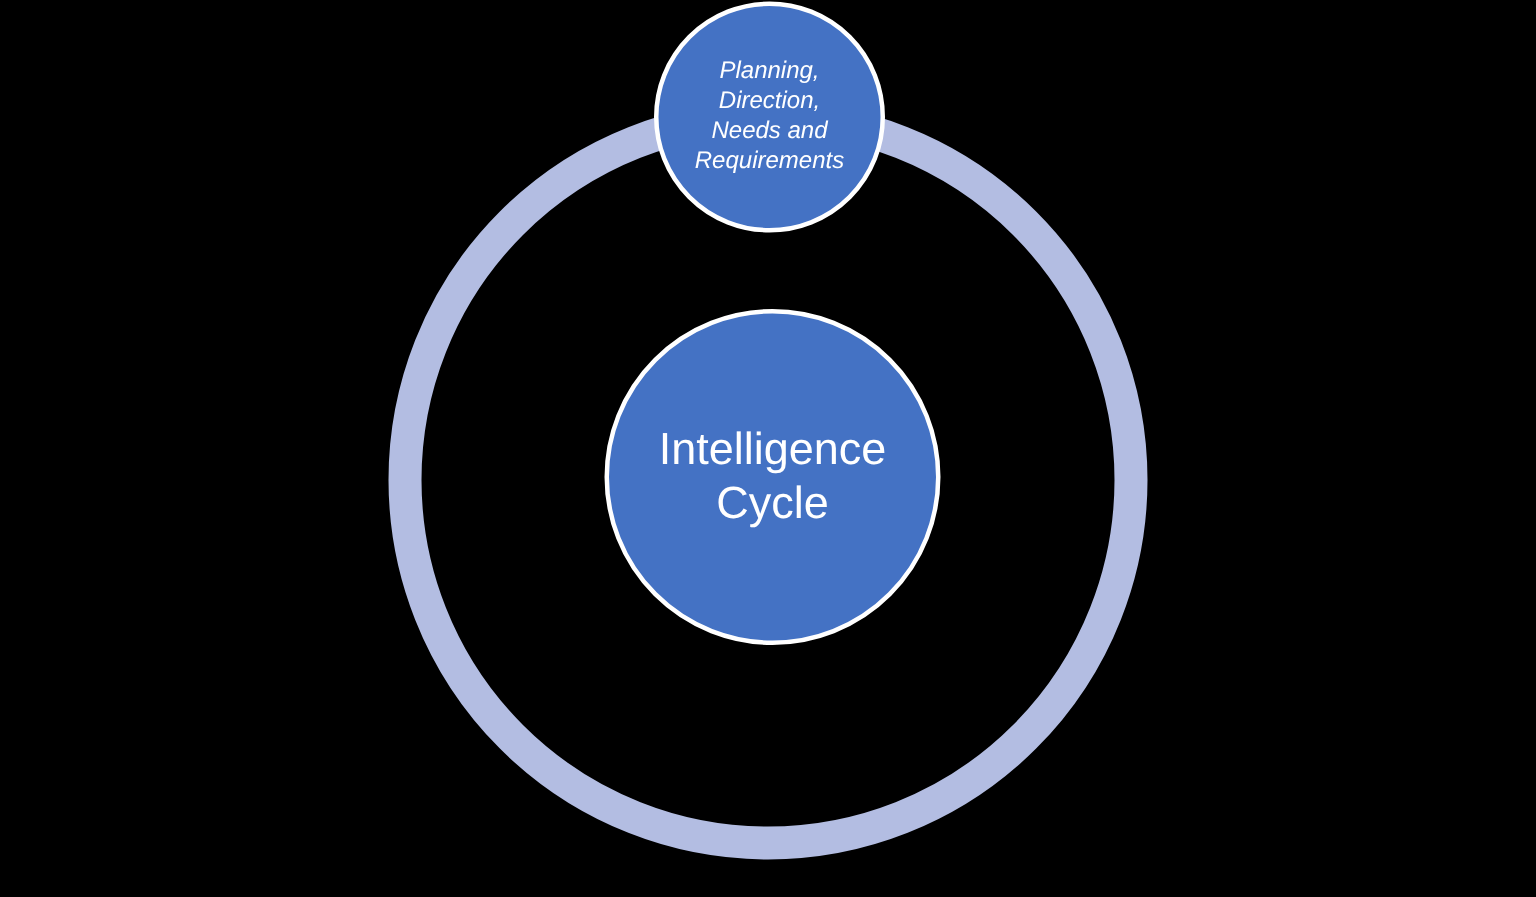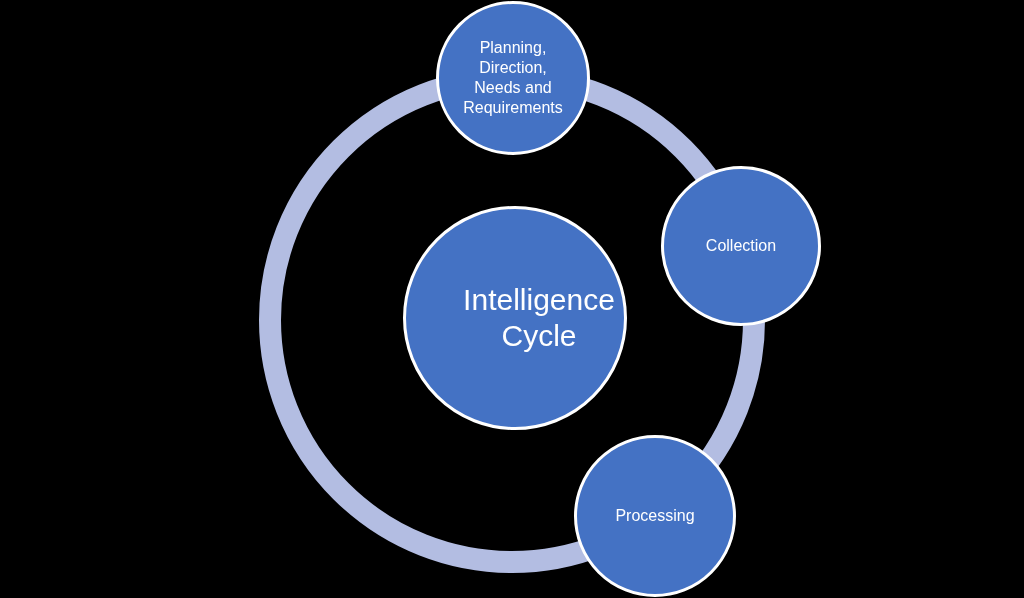--- a/index.html
+++ b/index.html
@@ -42,32 +42,32 @@
     align-items:center;
     justify-content:center;
     text-align:center;
   }
   .node .label{
     font-size:16px;
     line-height:1.25;
   }
   .node-center{
     left:403px;top:206px;
-    width:224px;height:224px;justify-content:flex-end;
+    width:224px;height:224px;
   }
   .node-center .label{
     font-size:30px;
     line-height:1.2;
     width:170px;
   }
   .node-planning{
     left:436px;top:1px;
     width:154px;height:154px;
   }
-  .node-planning .label{width:104px;}
+  .node-planning .label{width:104px;font-style:italic;}
   .node-dissemination{
     left:204px;top:165px;
     width:160px;height:160px;
   }
   .node-collection{
     left:661px;top:166px;
     width:160px;height:160px;
   }
   .node-analysis{
     left:289px;top:435px;
@@ -85,26 +85,20 @@
 
   <svg class="ring-svg" viewBox="0 0 1024 598" xmlns="http://www.w3.org/2000/svg">
     <circle cx="512" cy="320" r="242"></circle>
   </svg>
 
   <div class="node node-planning">
     <div class="label">Planning, Direction, Needs and Requirements</div>
   </div>
 
 
-  <div class="node node-collection">
-    <div class="label">Collection</div>
-  </div>
 
   <div class="node node-center">
     <div class="label">Intelligence Cycle</div>
   </div>
 
 
-  <div class="node node-processing">
-    <div class="label">Processing</div>
-  </div>
 
 </div>
 
 </body></html>

